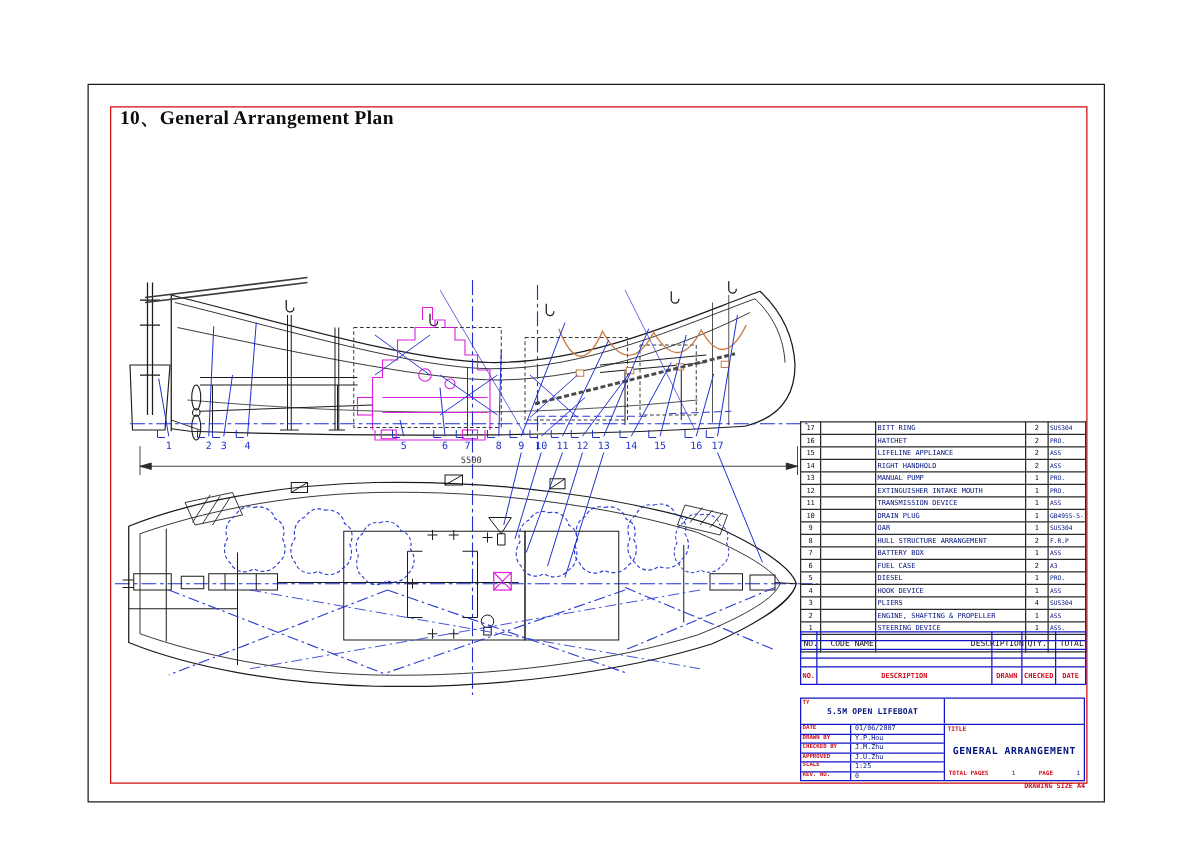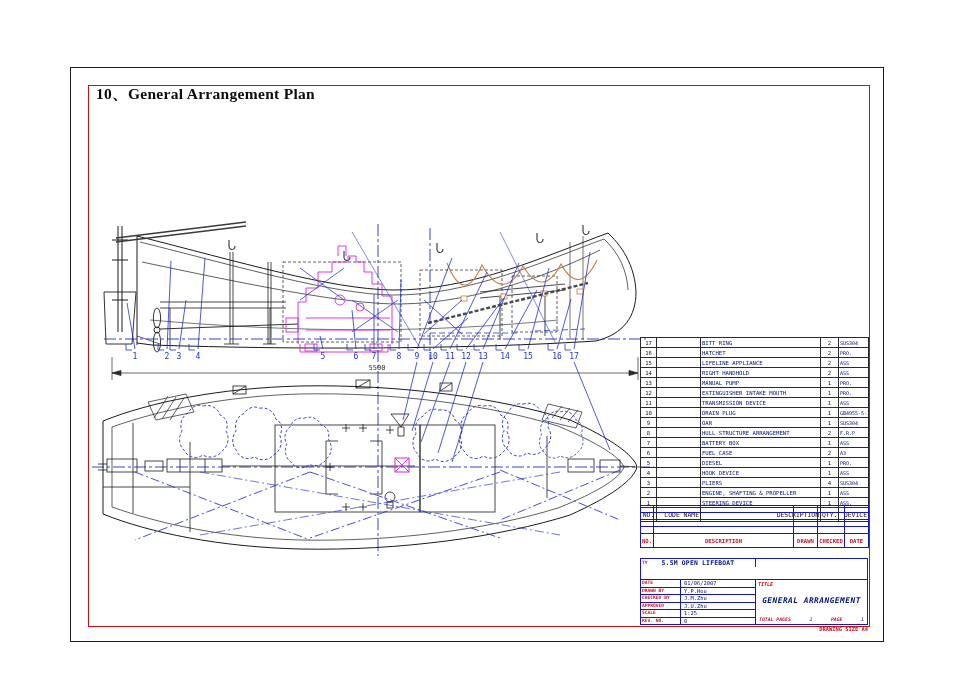--- a/index.html
+++ b/index.html
@@ -29,35 +29,35 @@
   table.rev{position:absolute;left:640px;top:505px;width:228px;border-collapse:collapse;
         table-layout:fixed;font-family:"DejaVu Sans Mono",monospace;}
   table.rev td,table.rev th{border:0.9px solid #1515c8;padding:0;overflow:hidden;white-space:nowrap;}
   table.rev td{height:6px;}
   table.rev th{height:13px;font-size:5.6px;line-height:12px;color:#cf1020;font-weight:bold;text-align:center;}
 
   
   .tblock{position:absolute;left:640px;top:558px;width:228px;height:67px;
         border:1.1px solid #1515c8;box-sizing:border-box;
         font-family:"DejaVu Sans Mono",monospace;display:flex;flex-direction:column;}
-  .tb-rowA{height:22px;display:flex;border-bottom:1px solid #1515c8;flex-direction:column;}
+  .tb-rowA{height:22px;display:flex;border-bottom:1px solid #1515c8;}
   .tb-type{width:114px;border-right:1px solid #1515c8;position:relative;
         display:flex;align-items:center;justify-content:center;}
   .tb-type-label{position:absolute;left:1px;top:1px;font-size:4.6px;color:#cf1020;font-weight:bold;}
   .tb-boat{font-size:6.4px;color:#00127e;font-weight:bold;letter-spacing:.2px;}
   .tb-rowA-right{flex:1;}
   .tb-main{flex:1;display:flex;}
   .tb-fields{width:114px;border-right:1px solid #1515c8;display:flex;flex-direction:column;}
   .tb-field{flex:1;display:flex;border-bottom:1px solid #1515c8;}
   .tb-field:last-child{border-bottom:none;}
   .tb-field .lab{width:38px;border-right:1px solid #1515c8;font-size:4.6px;line-height:6.5px;
         color:#cf1020;font-weight:bold;padding-left:1px;overflow:hidden;white-space:nowrap;}
   .tb-field .val{flex:1;font-size:5.4px;line-height:6.5px;color:#00127e;padding-left:3px;
         overflow:hidden;white-space:nowrap;}
-  .tb-title{flex:1;position:relative;font-style:italic;}
+  .tb-title{flex:1;position:relative;}
   .tb-title-label{position:absolute;left:2px;top:1px;font-size:5px;color:#cf1020;font-weight:bold;}
   .tb-drawing-title{position:absolute;left:0;right:0;top:16px;text-align:center;
         font-size:7.8px;color:#00127e;font-weight:bold;letter-spacing:.5px;}
   .tb-pages{position:absolute;left:3px;right:3px;bottom:2px;font-size:4.8px;
         display:flex;justify-content:space-between;}
   .tb-pages .r{color:#cf1020;font-weight:bold;}
   .tb-pages .b{color:#00127e;}
   .size-note{position:absolute;left:740px;top:626px;width:128px;text-align:right;
         font-size:5.4px;color:#cf1020;font-weight:bold;font-family:"DejaVu Sans Mono",monospace;}
 </style>
@@ -419,21 +419,21 @@
           <td class="c-qty">1</td>
           <td class="c-remark">ASS.</td>
         </tr>
       </tbody>
     <tfoot>
       <tr>
         <th class="c-no">NO.</th>
         <th>CODE NAME</th>
         <th>DESCRIPTION</th>
         <th class="c-qty">QTY.</th>
-        <th>DEVICE</th>
+        <th>TOTAL</th>
       </tr>
     </tfoot>
   </table>
 
   <table class="rev">
     <colgroup>
         <col style="width:13px">
         <col style="width:140px">
         <col style="width:24px">
         <col style="width:27px">

